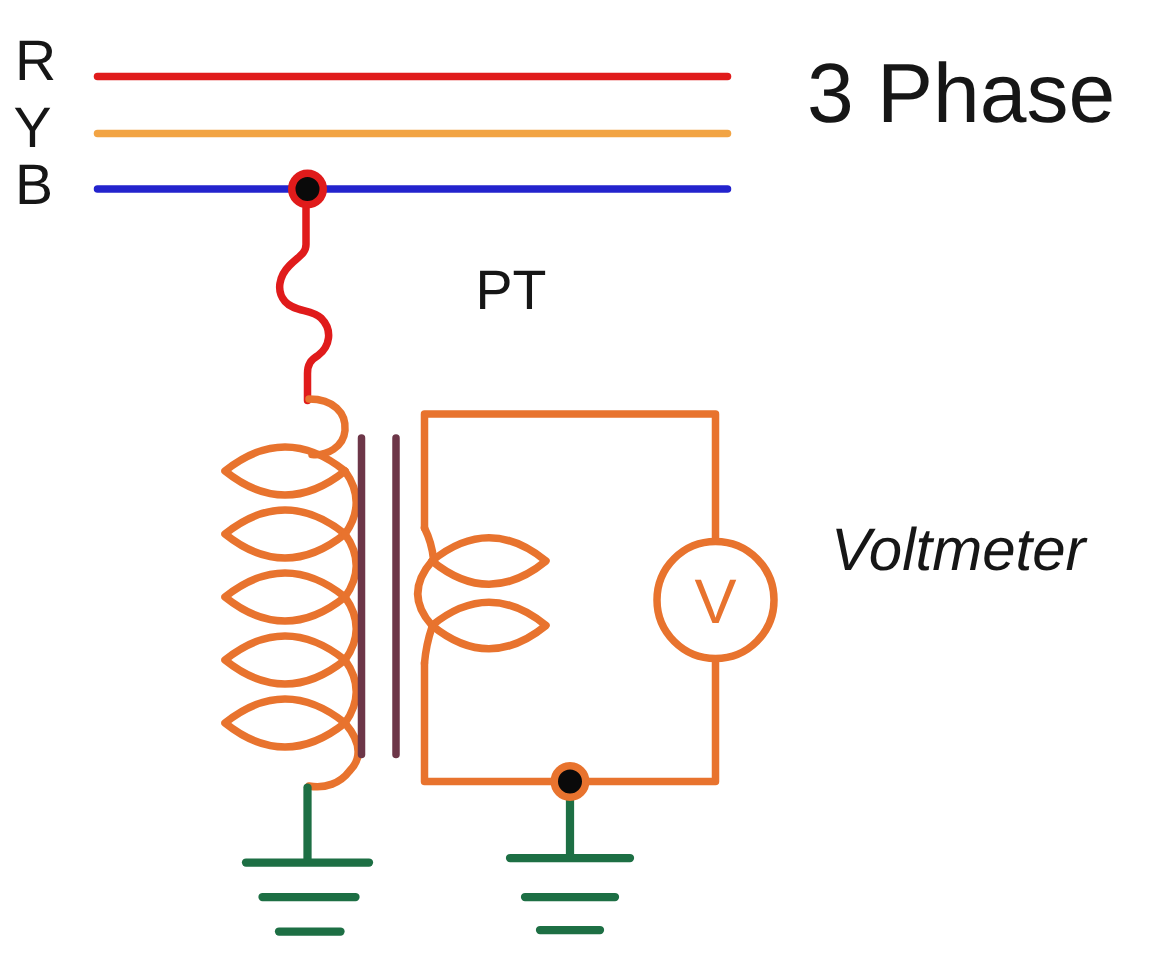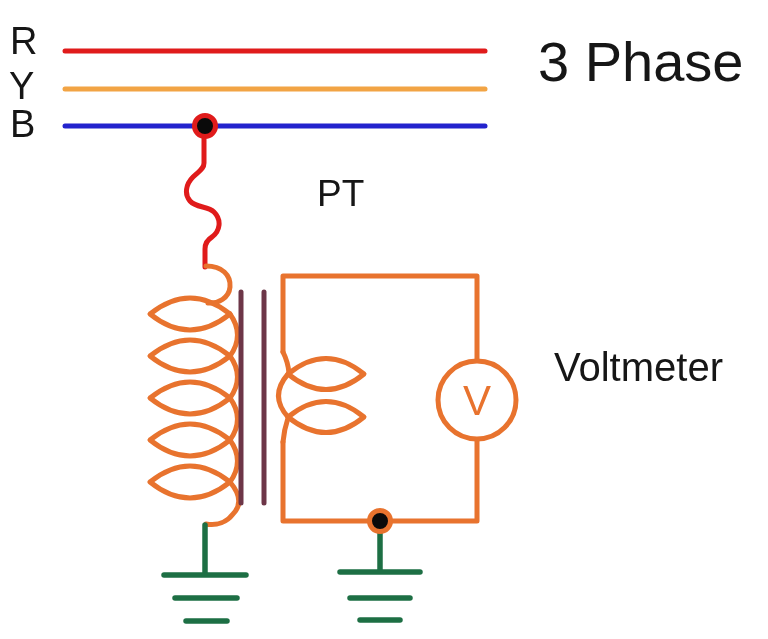--- a/index.html
+++ b/index.html
@@ -100,15 +100,15 @@
   <div class="lbl phase-lbl" style="left:9px; top:67px;">Y</div>
   <div class="lbl phase-lbl" style="left:10px; top:105px;">B</div>
 
   <div class="lbl supply-caption" style="left:538px; top:36px;">
     <div>3 Phase</div>
   </div>
 
 
   <div class="lbl component-lbl" style="left:289px; top:175px;margin-left:28px;">PT</div>
 
-  <div class="lbl voltmeter-lbl" style="left:554px; top:347px;">Voltmeter</div>
+  <div class="lbl voltmeter-lbl" style="left:554px; top:347px;font-style:italic;">Voltmeter</div>
 
 </div>
 
 </body></html>

